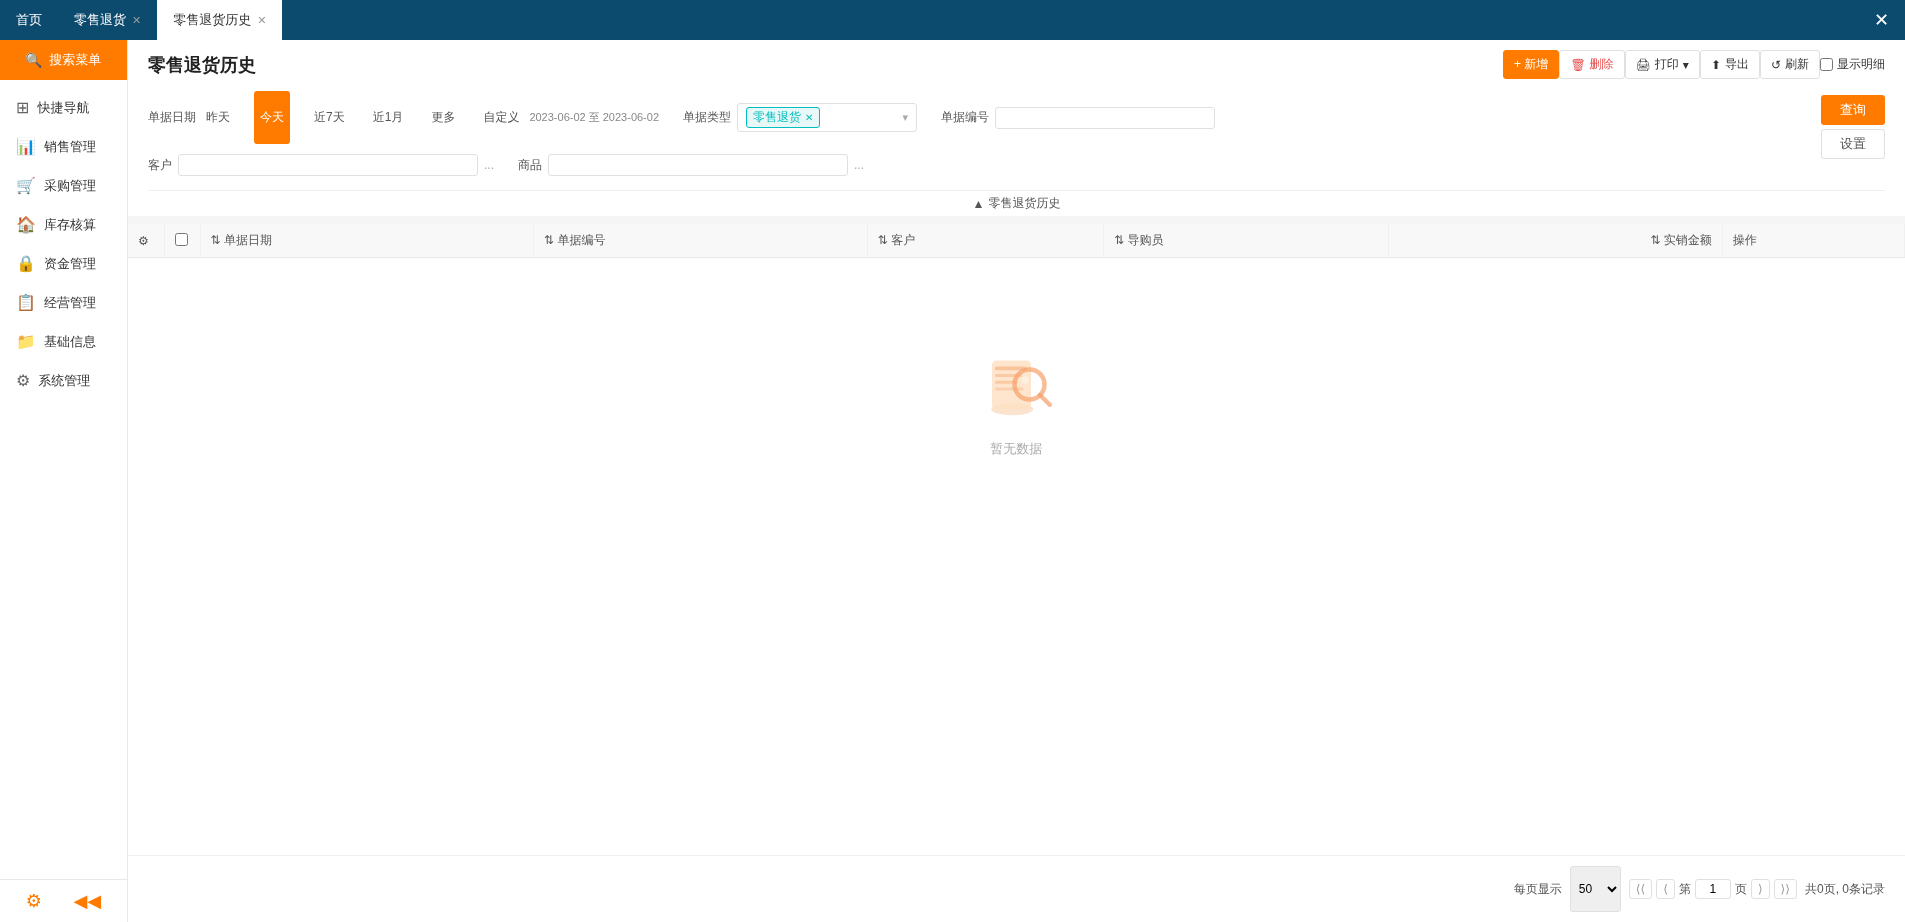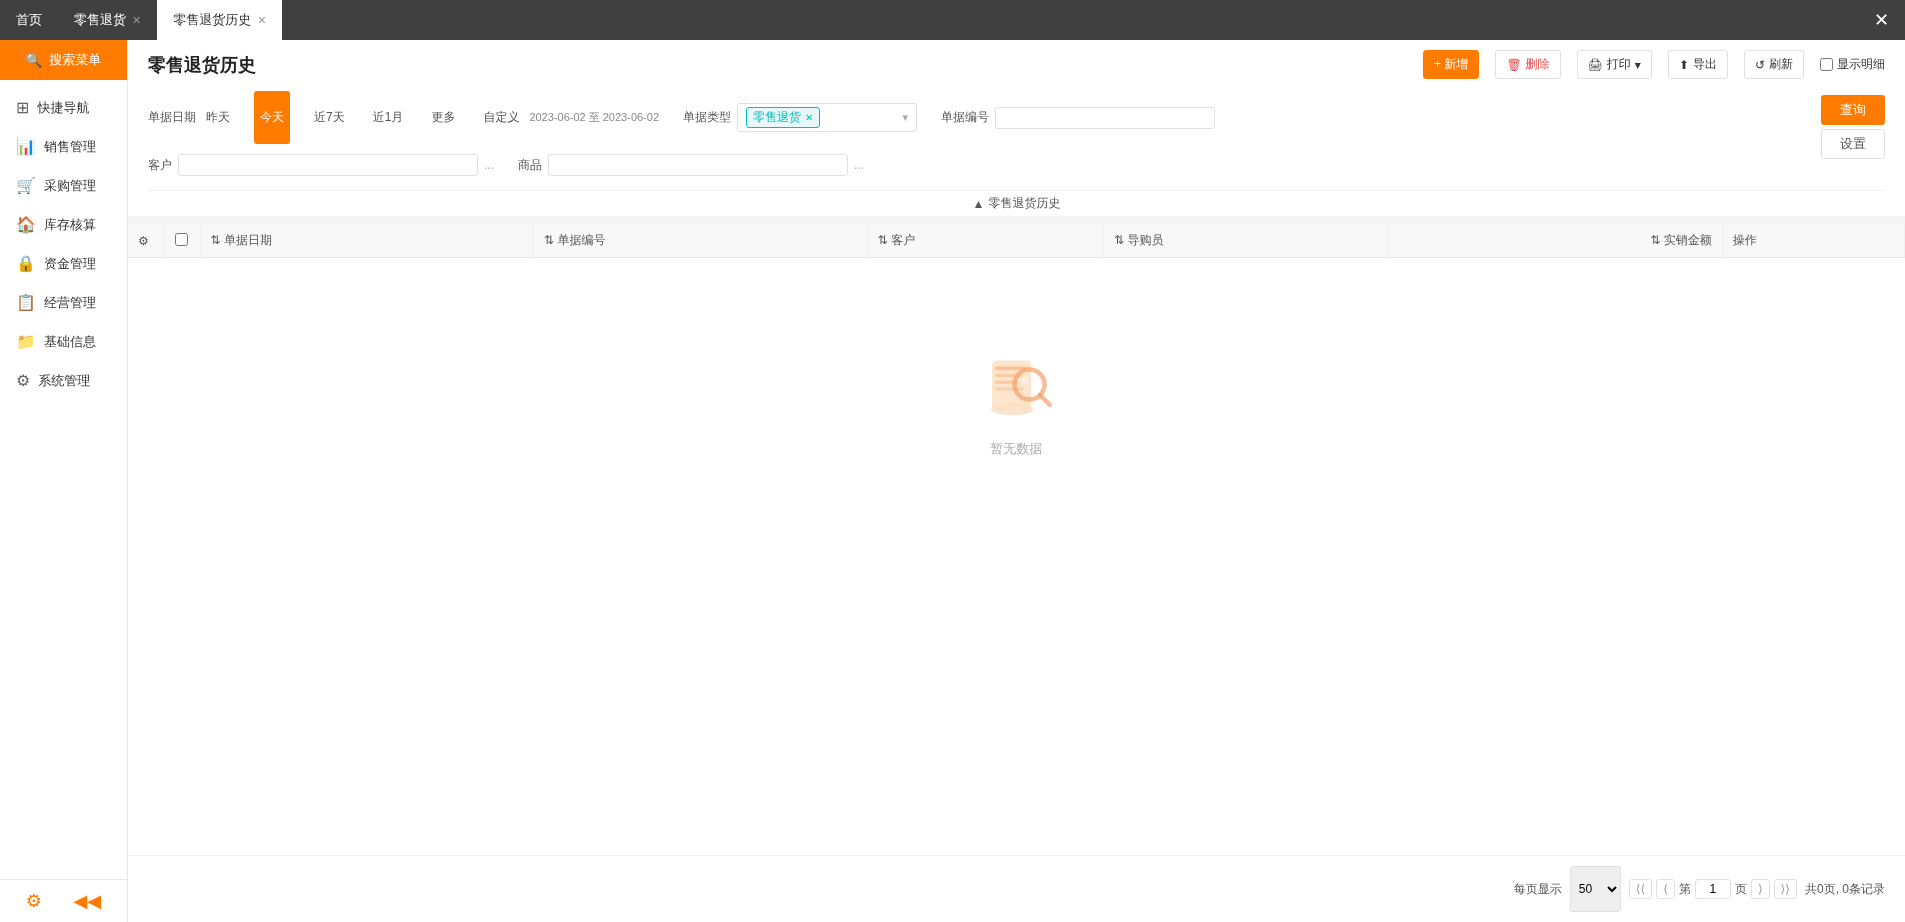--- a/index.html
+++ b/index.html
@@ -1,20 +1,20 @@
 <!DOCTYPE html>
 <html><head>
   <meta charset="utf-8">
   <style>
     * { box-sizing: border-box; margin: 0; padding: 0; font-family: 'Microsoft YaHei', Arial, sans-serif; }
     body { display: flex; flex-direction: column; height: 922px; overflow: hidden; background: #f5f5f5; }
 
     
     .top-bar {
-      background: #404040;
+      background: #0c4a6e;
       height: 40px;
       display: flex;
       align-items: center;
       padding: 0 0 0 0;
       flex-shrink: 0;
     }
     .top-bar-tabs {
       display: flex;
       align-items: center;
       flex: 1;
@@ -120,21 +120,21 @@
       justify-content: space-between;
       margin-bottom: 12px;
     }
     .page-title {
       font-size: 18px;
       font-weight: bold;
       color: #222;
     }
     .toolbar {
       display: flex;
-      gap: 16px;
+      gap: 0;
       align-items: center;
       justify-content: center;
     }
     .toolbar-btn {
       display: flex;
       align-items: center;
       gap: 4px;
       padding: 5px 10px;
       font-size: 12px;
       border: 1px solid #e0e0e0;

